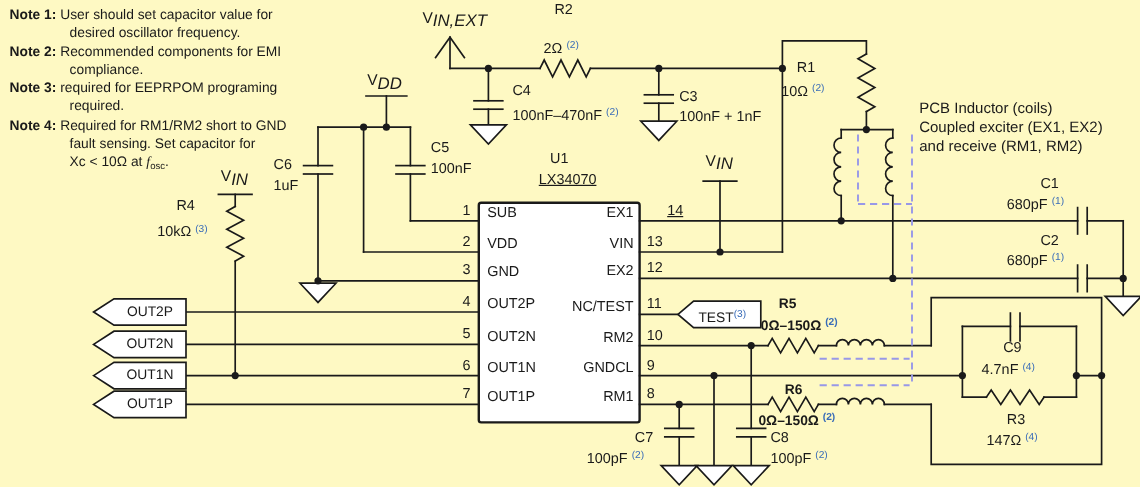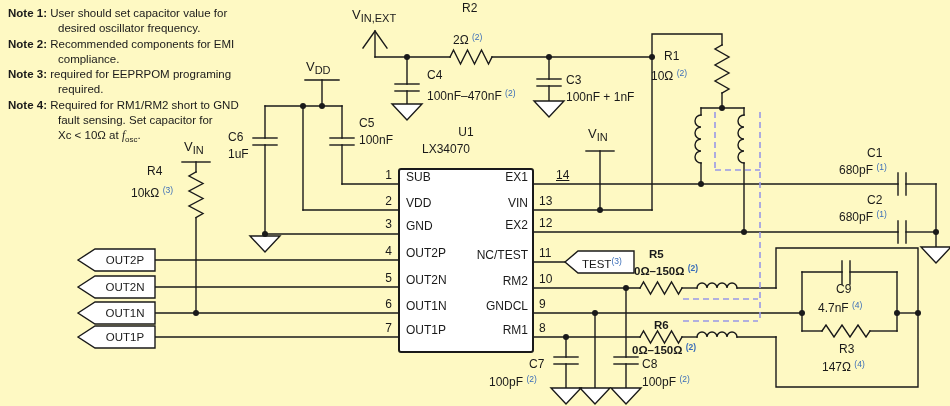--- a/index.html
+++ b/index.html
@@ -3,21 +3,21 @@
 <meta charset="utf-8">
 <style>
   html,body{margin:0;padding:0;background:#ffffff;}
   #stage{position:relative;width:950px;height:406px;background:#fef9c3;overflow:hidden;
          font-family:"Liberation Sans", sans-serif;color:#1a1a1a;}
   #wires{position:absolute;left:0;top:0;}
   .lbl{position:absolute;font-size:12px;line-height:13px;white-space:nowrap;}
   .sm{font-size:11.5px;font-weight:bold;}
   .sup{font-size:8.5px;color:#3a6db8;vertical-align:4px;letter-spacing:0;}
   .net-main{font-size:13px;font-weight:400;}
-  .net-sub{font-size:11px;vertical-align:-3px;}
+  .net-sub{font-size:14px;vertical-align:-3px;font-style:italic;}
   .pinnum{position:absolute;font-size:12px;white-space:nowrap;}
   .pname{position:absolute;font-size:12px;white-space:nowrap;}
   .ra{text-align:right;}
   .ctr{text-align:center;}
   .flagtxt{position:absolute;font-size:11.5px;white-space:nowrap;}
   #notes{position:absolute;left:8px;top:6px;width:258px;font-size:11.5px;line-height:15.3px;}
   .note{padding-left:50px;text-indent:-50px;}
   .note b{font-weight:700;}
   .pcb{position:absolute;left:766px;top:82px;font-size:12.5px;line-height:16px;white-space:nowrap;}
   sub.osc{font-size:8px;vertical-align:-3px;}
@@ -324,21 +324,21 @@
   <div class="lbl" style="left:867px;top:194px;"><span>C2</span></div>
   <div class="lbl" style="left:839px;top:208px;"><span>680pF</span> <span class="sup">(1)</span></div>
 
   <div class="lbl" style="left:836px;top:283px;"><span>C9</span></div>
   <div class="lbl" style="left:818px;top:299px;"><span>4.7nF</span> <span class="sup">(4)</span></div>
 
   <div class="lbl" style="left:839px;top:343px;"><span>R3</span></div>
   <div class="lbl" style="left:822px;top:358px;"><span>147Ω</span> <span class="sup">(4)</span></div>
 
   <div class="lbl ctr" style="left:399px;top:126px;width:134px;"><span>U1</span></div>
-  <div class="lbl ctr" style="left:379px;top:143px;width:134px;"><span>LX34070</span></div>
+  <div class="lbl ctr" style="left:406px;top:143px;width:134px;text-decoration:underline;"><span>LX34070</span></div>
 
   <div class="pinnum ra" style="left:362px;top:168px;width:30px;"><span>1</span></div>
   <div class="pinnum ra" style="left:362px;top:194px;width:30px;"><span>2</span></div>
   <div class="pinnum ra" style="left:362px;top:217px;width:30px;"><span>3</span></div>
   <div class="pinnum ra" style="left:362px;top:244px;width:30px;"><span>4</span></div>
   <div class="pinnum ra" style="left:362px;top:271px;width:30px;"><span>5</span></div>
   <div class="pinnum ra" style="left:362px;top:297px;width:30px;"><span>6</span></div>
   <div class="pinnum ra" style="left:362px;top:321px;width:30px;"><span>7</span></div>
 
   <div class="pinnum" style="left:556px;top:168px;text-decoration:underline;"><span>14</span></div>
@@ -364,14 +364,19 @@
   <div class="pname ra" style="left:420px;top:274px;width:108px;"><span>RM2</span></div>
   <div class="pname ra" style="left:420px;top:299px;width:108px;"><span>GNDCL</span></div>
   <div class="pname ra" style="left:420px;top:323px;width:108px;"><span>RM1</span></div>
 
   <div class="flagtxt ctr" style="left:95px;top:254px;width:60px;"><span>OUT2P</span></div>
   <div class="flagtxt ctr" style="left:95px;top:281px;width:60px;"><span>OUT2N</span></div>
   <div class="flagtxt ctr" style="left:95px;top:307px;width:60px;"><span>OUT1N</span></div>
   <div class="flagtxt ctr" style="left:95px;top:331px;width:60px;"><span>OUT1P</span></div>
   <div class="flagtxt" style="left:582px;top:256px;"><span>TEST</span><span class="sup">(3)</span></div>
 
+  <div class="pcb">
+    <div>PCB Inductor (coils)</div>
+    <div>Coupled exciter (EX1, EX2)</div>
+    <div>and receive (RM1, RM2)</div>
+  </div>
 
 </div>
 
 </body></html>

